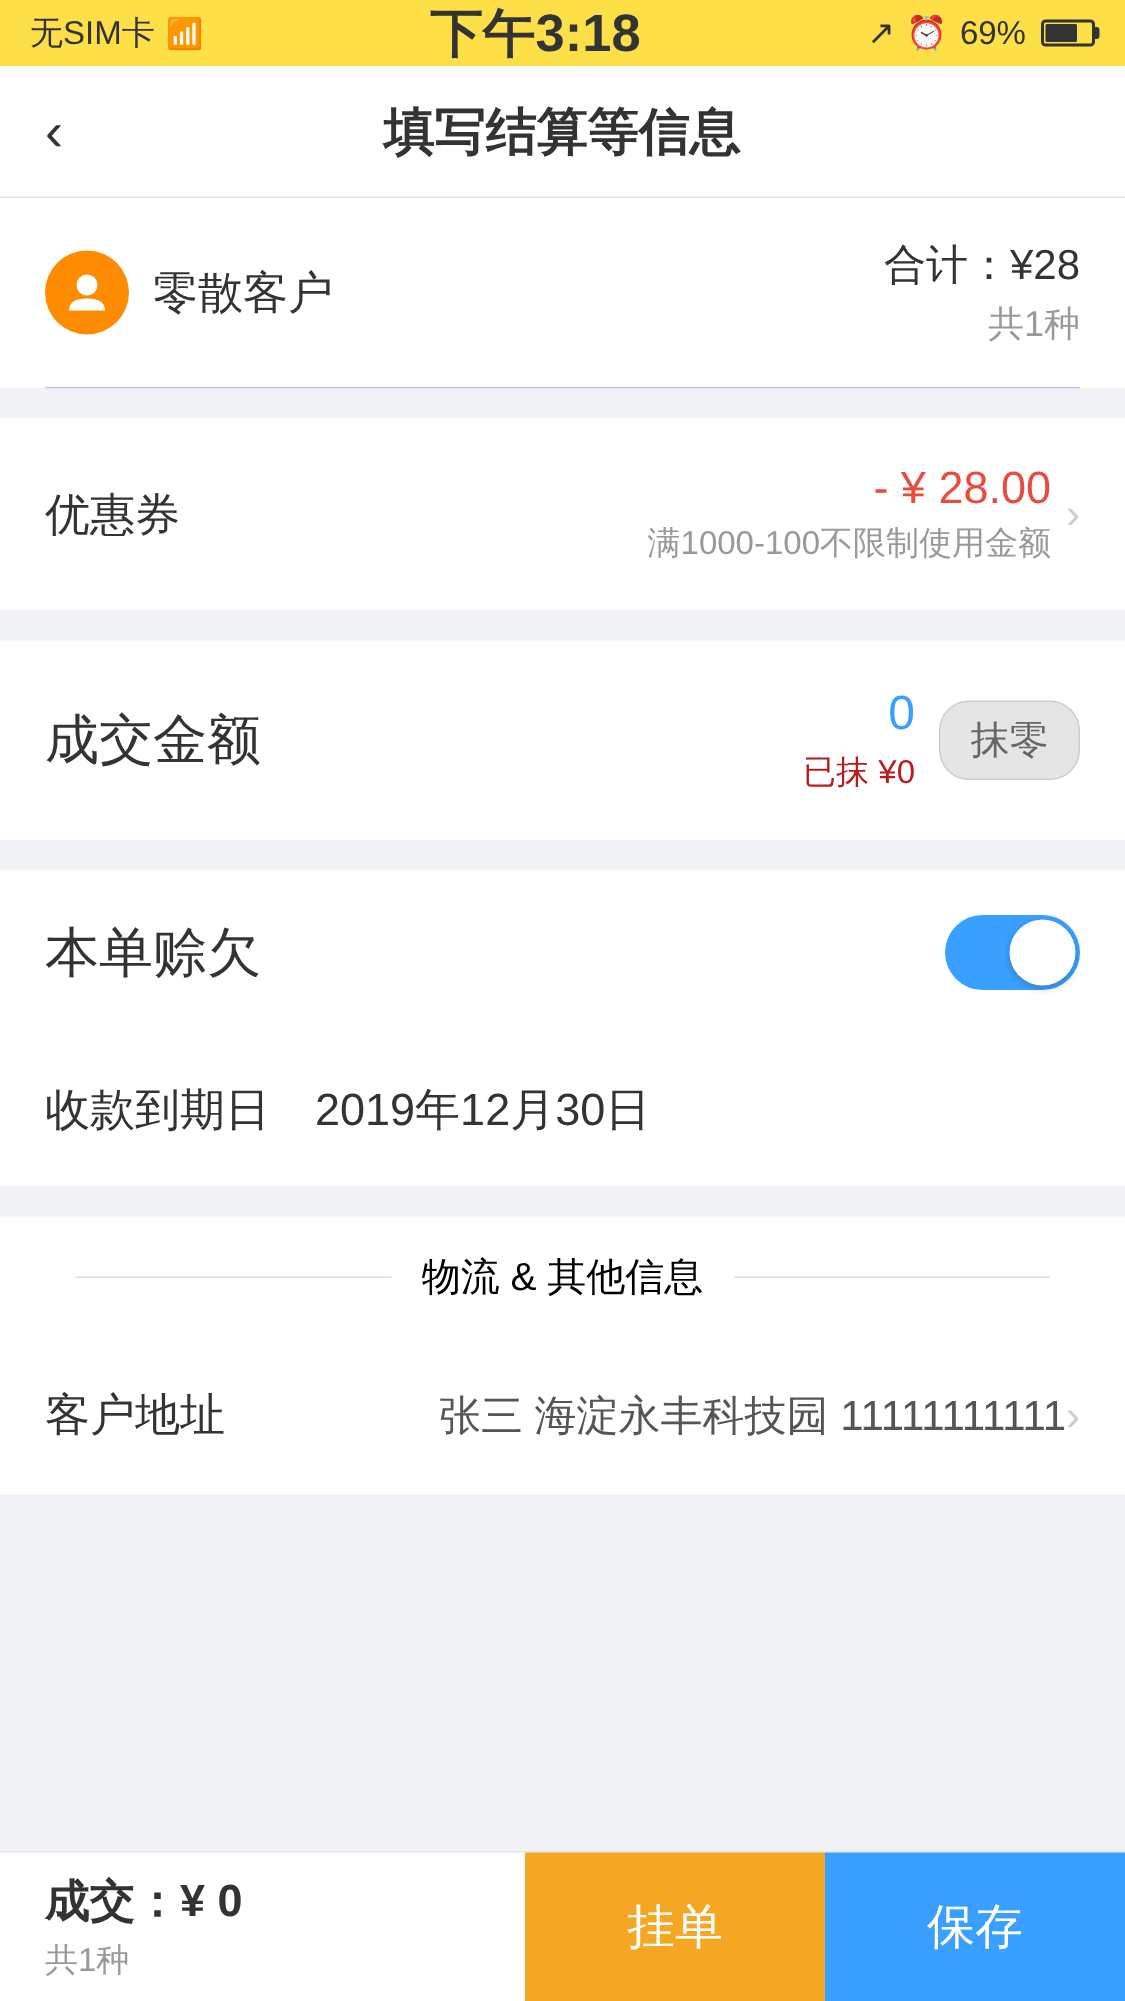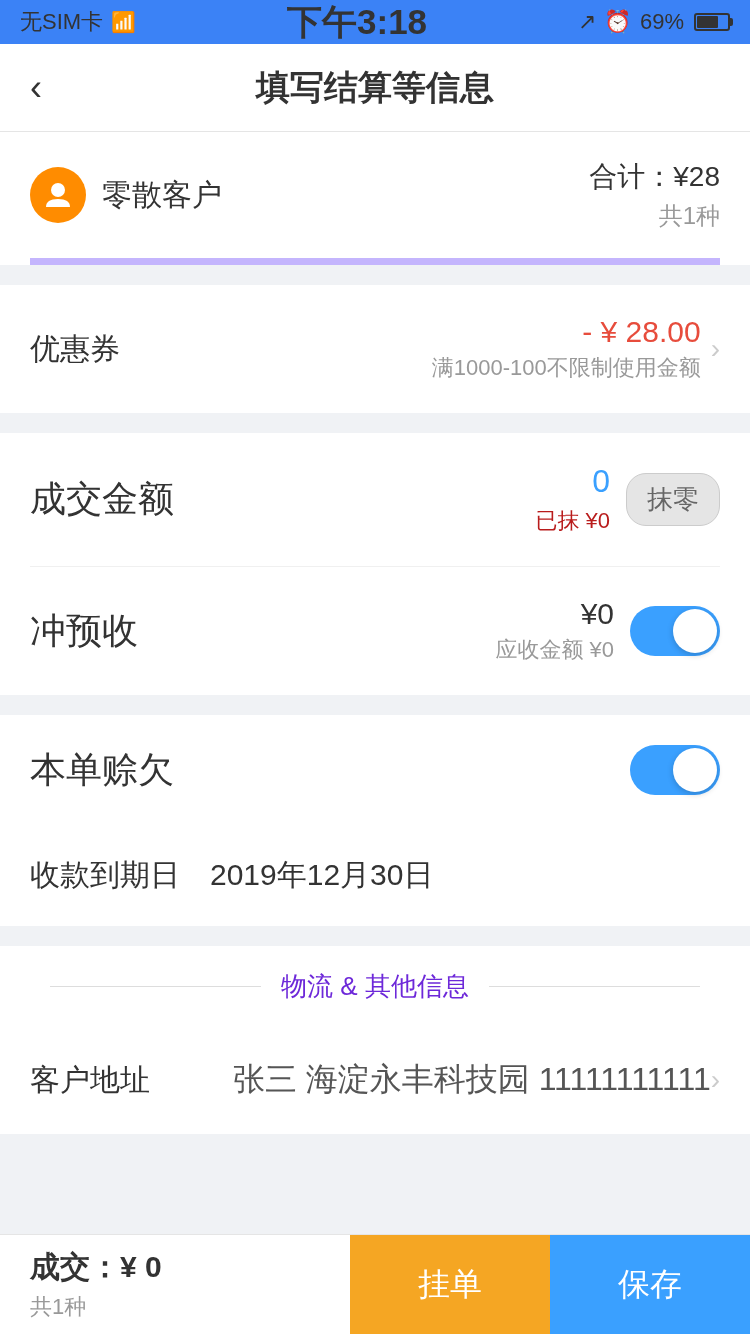--- a/index.html
+++ b/index.html
@@ -11,21 +11,21 @@
       font-family: -apple-system, 'PingFang SC', 'Helvetica Neue', sans-serif;
       font-size: 28px;
       color: #333;
       position: relative;
     }
 
     
     .status-bar {
       width: 100%;
       height: 44px;
-      background: #3b82f6;
+      background: #fde047;
       display: flex;
       align-items: center;
       justify-content: space-between;
       padding: 0 20px;
       font-size: 24px;
       font-weight: 500;
     }
     .status-left {
       display: flex;
       align-items: center;
@@ -108,21 +108,21 @@
       background: #fff;
       padding: 0 30px;
     }
 
     
     .customer-row {
       display: flex;
       align-items: center;
       justify-content: space-between;
       padding: 26px 0;
-      border-bottom: 7px solid #c4b5fd;
+      border-bottom: 1px solid #c4b5fd;
     }
     .customer-left {
       display: flex;
       align-items: center;
       gap: 16px;
     }
     .customer-avatar {
       width: 56px;
       height: 56px;
       border-radius: 50%;
@@ -290,21 +290,21 @@
     
     .section-header {
       height: 80px;
       background: #f0f2f5;
       display: flex;
       align-items: center;
       justify-content: center;
     }
     .section-header-text {
       font-size: 26px;
-      color: #6d28d9;
+      color: #000000;
     }
     .section-header-line {
       flex: 1;
       height: 1px;
       background: #ddd;
       margin: 0 20px;
     }
 
     
     .address-row {
@@ -313,21 +313,21 @@
       justify-content: space-between;
       padding: 32px 0;
       text-align: right;
     }
     .address-label {
       font-size: 30px;
       color: #333;
       flex-shrink: 0;
     }
     .address-value {
-      font-size: 32px;
+      font-size: 28px;
       color: #555;
       margin-left: 24px;
       flex: 1;
     }
 
     
     .bottom-bar {
       position: fixed;
       bottom: 0;
       left: 0;
@@ -452,30 +452,20 @@
       <span class="form-label">成交金额</span>
       <div class="form-right">
         <div>
           <div class="amount-input">0</div>
           <div class="amount-sub">已抹 ¥0</div>
         </div>
         <button class="round-zero-btn">抹零</button>
       </div>
     </div>
 
-    <div class="form-row" style="border-bottom:none;">
-      <span class="form-label">冲预收</span>
-      <div class="prereceive-right">
-        <div class="prereceive-amount-wrap">
-          <div class="prereceive-amount">¥0</div>
-          <div class="prereceive-sub">应收金额 ¥0</div>
-        </div>
-        <div class="toggle-switch"></div>
-      </div>
-    </div>
   </div>
 
   <div class="section-gap"></div>
 
   <div class="card-section">
     <div class="form-row" style="border-bottom:none;">
       <span class="form-label">本单赊欠</span>
       <div class="form-right">
         <div class="toggle-switch"></div>
       </div>

